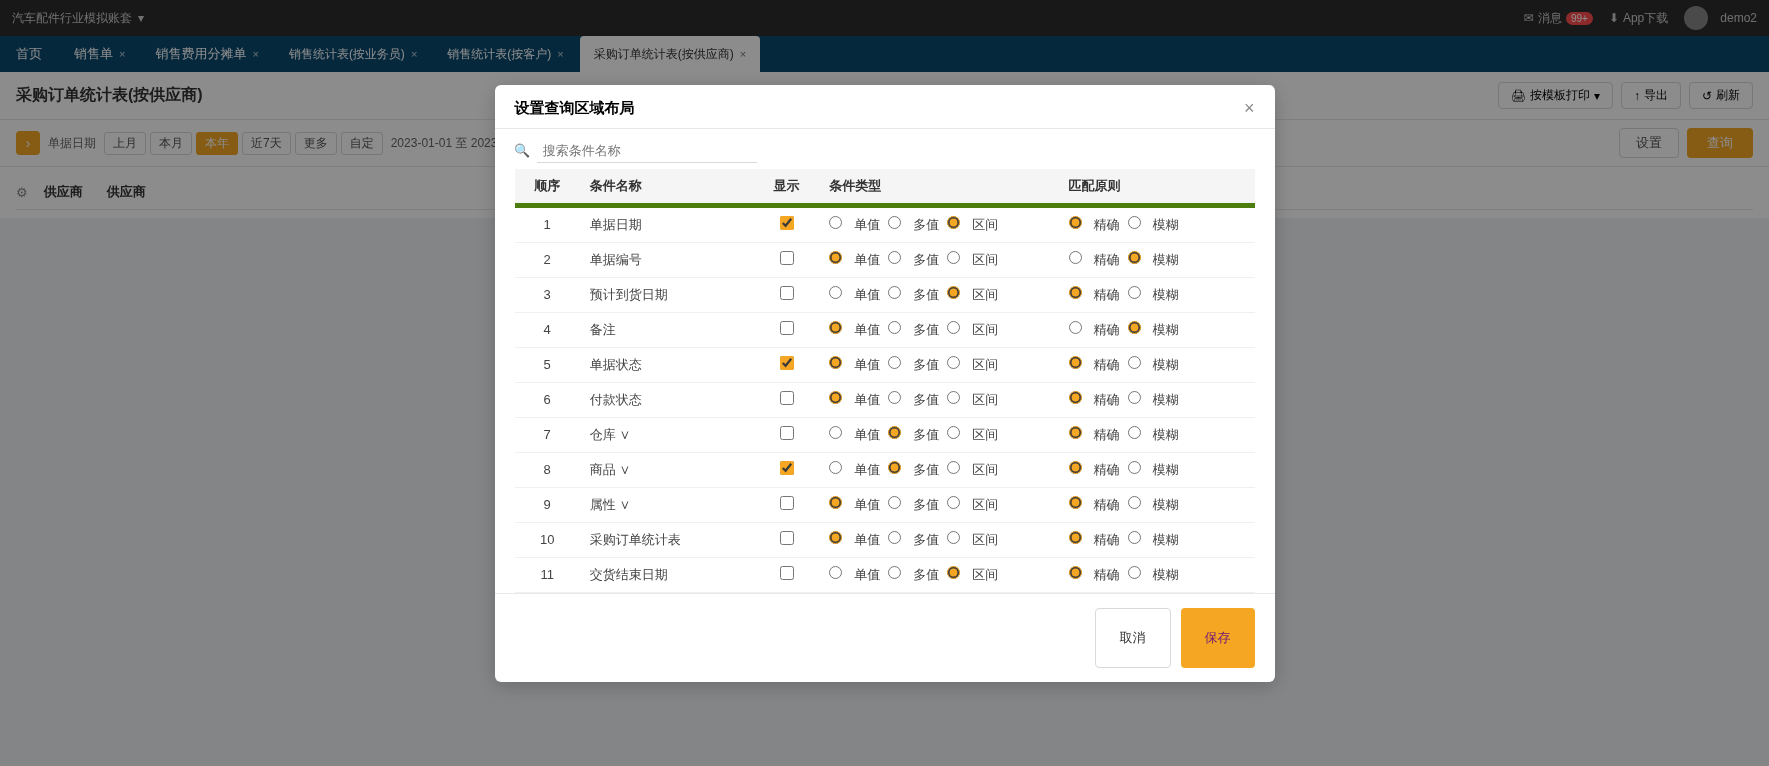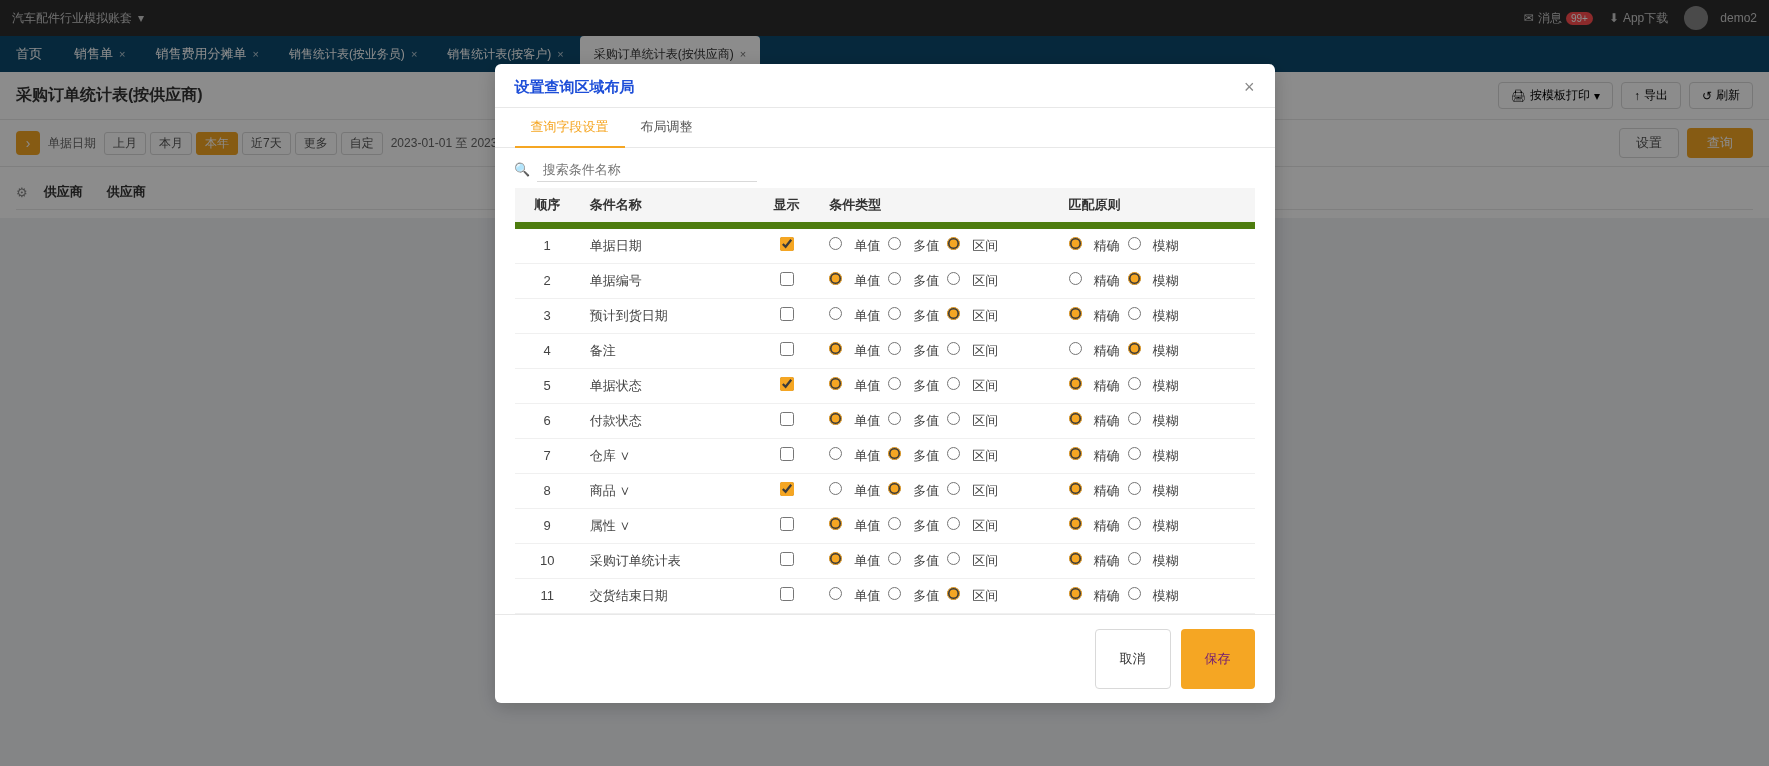--- a/index.html
+++ b/index.html
@@ -111,21 +111,21 @@
       flex-direction: column;
       box-shadow: 0 4px 20px rgba(0,0,0,0.2);
     }
     .modal-header {
       display: flex;
       align-items: center;
       justify-content: space-between;
       padding: 14px 20px 10px;
       border-bottom: 1px solid #e8e8e8;
     }
-    .modal-title { font-size: 15px; font-weight: bold; color: #1d4ed8; }
+    .modal-title { font-size: 15px; font-weight: bold; color: #000000; }
     .modal-close { cursor: pointer; font-size: 18px; color: #888; background: none; border: none; line-height: 1; }
 
     
     .modal-tabs {
       display: flex;
       gap: 0;
       padding: 0 20px;
       border-bottom: 1px solid #e8e8e8;
     }
     .modal-tab {
@@ -170,21 +170,21 @@
       width: 100%;
       border-collapse: collapse;
     }
     .modal-table thead tr th {
       background: #f5f5f5;
       padding: 8px 10px;
       text-align: left;
       font-weight: bold;
       color: #333;
       font-size: 13px;
-      border-bottom: 7px solid #4d7c0f;
+      border-bottom: 5px solid #4d7c0f;
     }
     .modal-table tbody tr {
       border-bottom: 1px solid #f0f0f0;
     }
     .modal-table tbody td {
       padding: 8px 10px;
       font-size: 13px;
       color: #444;
       vertical-align: middle;
     }
@@ -301,24 +301,20 @@
 </div>
 
 <div class="modal-overlay">
   <div class="modal">
 
     <div class="modal-header">
       <span class="modal-title">设置查询区域布局</span>
       <button class="modal-close">×</button>
     </div>
 
-    <div class="modal-tabs">
-      <div class="modal-tab active">查询字段设置</div>
-      <div class="modal-tab">布局调整</div>
-    </div>
 
     <div class="modal-search">
       <span class="search-icon-wrap">🔍</span>
       <input type="text" style="border-top: none; border-right: none; border-left: none; border-image: initial; border-bottom: 1px solid rgb(217, 217, 217); outline: none; padding: 4px 6px; font-size: 13px; width: 220px; color: rgb(153, 153, 153);" placeholder="搜索条件名称">
     </div>
 
     <div class="modal-table-wrap">
       <table class="modal-table">
         <thead>
           <tr>

